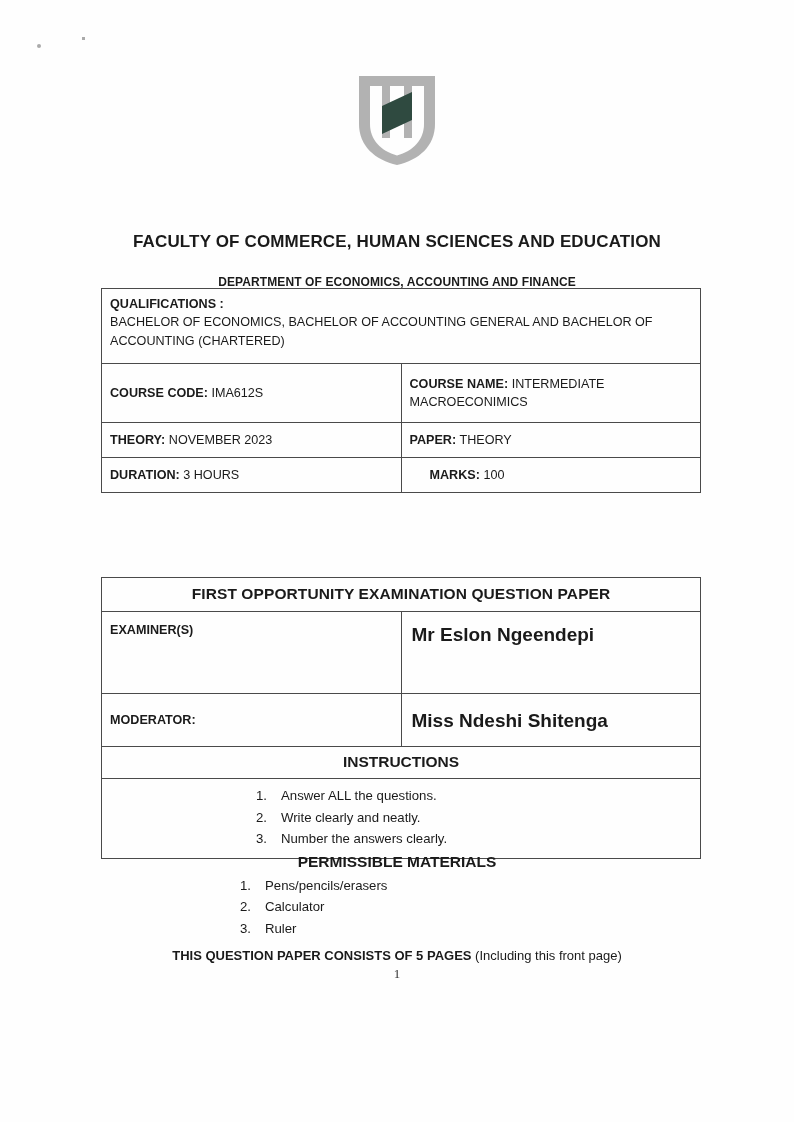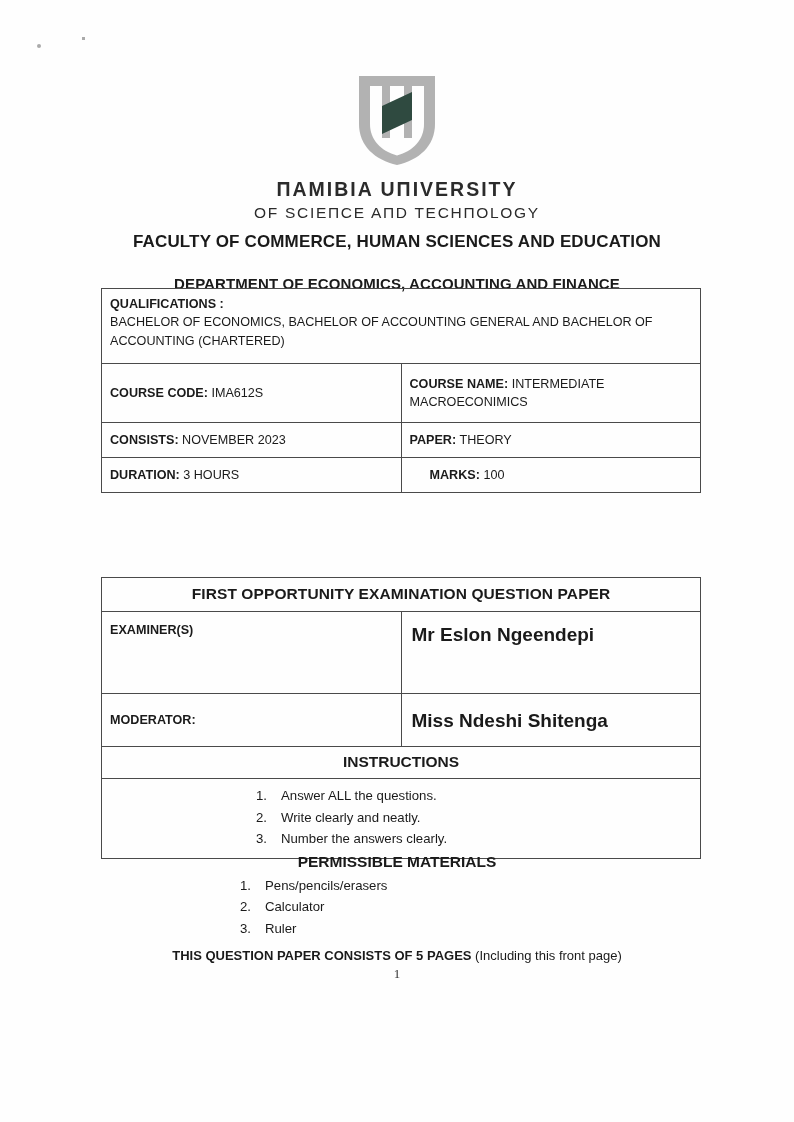--- a/index.html
+++ b/index.html
@@ -76,21 +76,21 @@
     font-size: 17px;
     font-weight: bold;
     letter-spacing: .15px;
   }
 
   .department {
     position: absolute;
     left: 0; right: 0;
     top: 275px;
     text-align: center;
-    font-size: 15px;
+    font-size: 12px;
     font-weight: bold;
     letter-spacing: .1px;
   }
 
   
   .tbl {
     position: absolute;
     border-collapse: collapse;
     table-layout: fixed;
     font-size: 12.6px;
@@ -223,24 +223,20 @@
         <path d="M21 14 H75 V52 C75 68 64 79 48 83.5 C32 79 21 68 21 52 Z" fill="#fefefe"></path>
 
         <path d="M33 14 H41 V66 H33 Z" fill="#b2b2b2"></path>
         <path d="M55 14 H63 V66 H55 Z" fill="#b2b2b2"></path>
 
         <path d="M33 34 L63 20 L63 48 L33 62 Z" fill="#2f4a40"></path>
       </svg>
     </div>
   </div>
 
-  <div class="wordmark">
-    <div class="line1">ПAMIBIA UПIVERSITY</div>
-    <div class="line2">OF SCIEПCE AПD TECHПOLOGY</div>
-  </div>
 
   <div class="faculty">FACULTY OF COMMERCE, HUMAN SCIENCES AND EDUCATION</div>
   <div class="department">DEPARTMENT OF ECONOMICS, ACCOUNTING AND FINANCE</div>
 
   <table class="tbl" id="info-table">
     <tbody>
         <tr class="qual-row">
       <td colspan="2">
         <span class="b">QUALIFICATIONS :</span><br>
         <span>BACHELOR OF ECONOMICS, BACHELOR OF ACCOUNTING GENERAL AND   BACHELOR OF ACCOUNTING (CHARTERED)</span>
@@ -251,21 +247,21 @@
         <span class="b">COURSE CODE:</span>
         <span>IMA612S</span>
       </td>
       <td>
         <span class="b">COURSE NAME:</span>
         <span>INTERMEDIATE MACROECONIMICS</span>
       </td>
     </tr>
     <tr class="session-row">
       <td class="left-col">
-        <span class="b">CONSISTS:</span>
+        <span class="b">THEORY:</span>
         <span>NOVEMBER 2023</span>
       </td>
       <td>
         <span class="b">PAPER:</span>
         <span>THEORY</span>
       </td>
     </tr>
     <tr class="duration-row">
       <td class="left-col">
         <span class="b">DURATION:</span>

